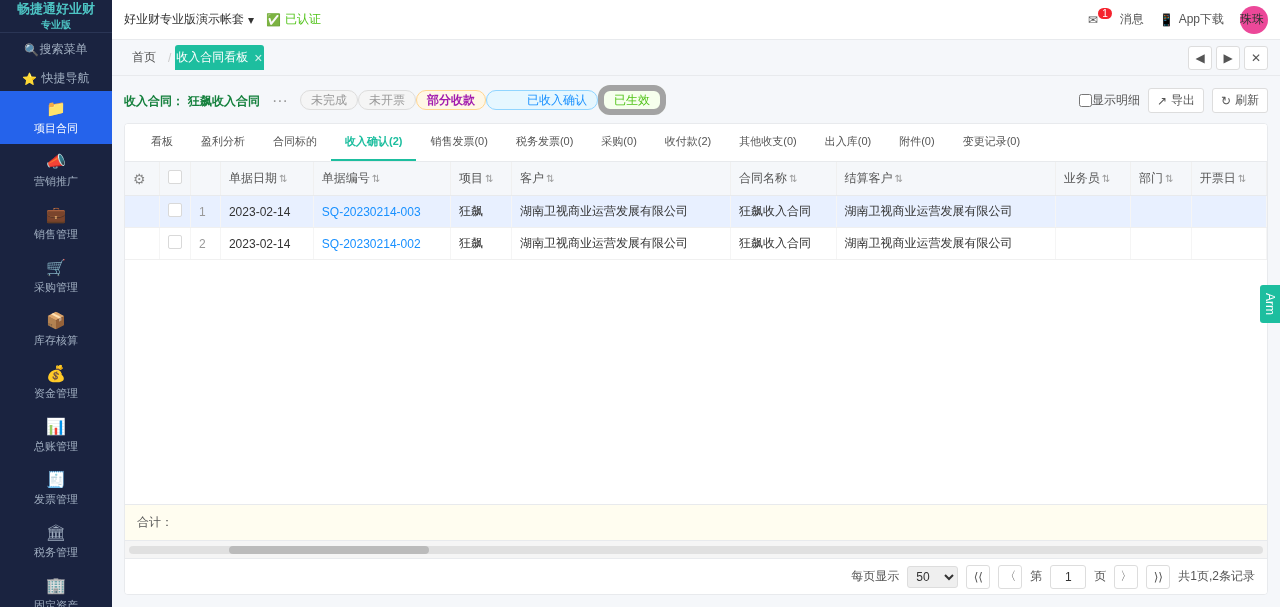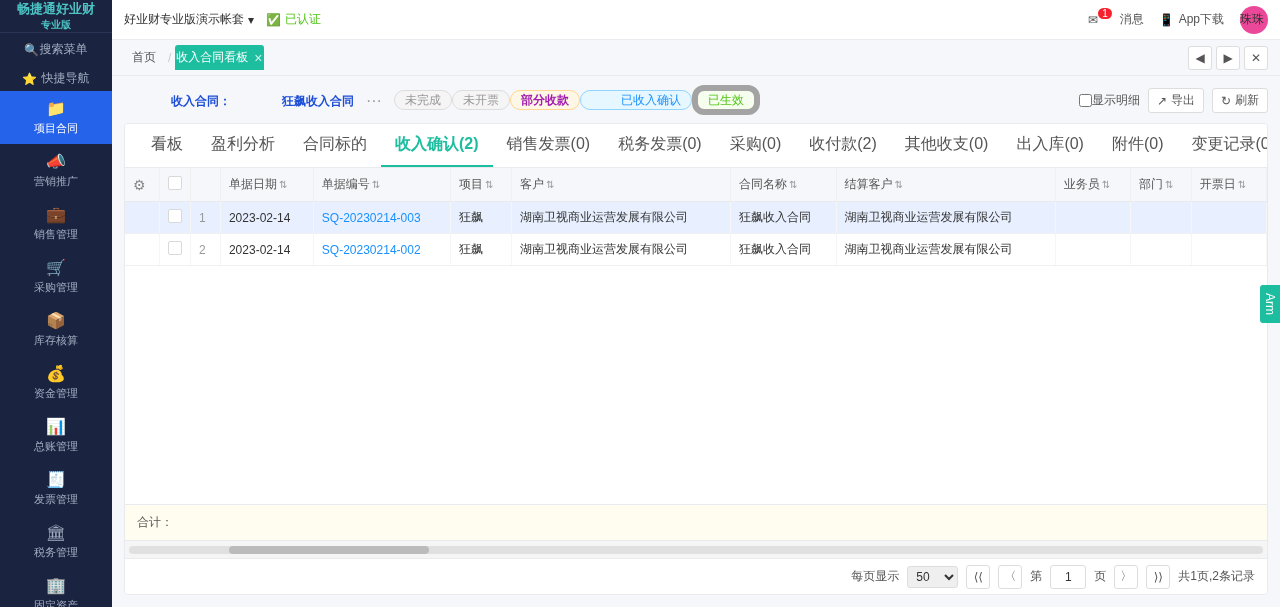--- a/index.html
+++ b/index.html
@@ -37,37 +37,37 @@
     .tabbar-tab .close-icon { font-size: 14px; opacity: 0.8; }
     .tabbar-nav { display: flex; align-items: center; gap: 4px; margin-left: auto; }
     .tabbar-nav-btn { width: 24px; height: 24px; display: flex; align-items: center; justify-content: center; color: #555; cursor: pointer; border: 1px solid #ddd; border-radius: 3px; background: #fff; font-size: 12px; }
 
     
     .content { flex: 1; display: flex; flex-direction: column; overflow: hidden; background: #f5f7fa; padding: 12px; }
 
     
     .contract-header { display: flex; align-items: center; gap: 12px; margin-bottom: 10px; }
     .contract-title { font-size: 14px; color: #333; font-weight: bold; }
-    .contract-title span { color: #1d4ed8; margin-left: 47px; }
+    .contract-title span { color: #15803d; }
     .contract-more { color: #999; cursor: pointer; font-size: 16px; }
     .status-badge { padding: 2px 10px; border-radius: 12px; font-size: 12px; cursor: pointer; }
     .status-not-done { background: #f5f5f5; color: #999; border: 1px solid #ddd; }
     .status-not-open { background: #f5f5f5; color: #999; border: 1px solid #ddd; }
     .status-partial { background: #fff7e6; color: #a21caf; border: 1px solid #ffd591; }
     .status-confirmed { background: #e6f7ff; color: #1890ff; border: 1px solid #91d5ff; padding-left: 40px; }
     .status-effective { background: #f6ffed; color: #52c41a; border: 6px solid #a3a3a3; }
     .contract-actions { margin-left: auto; display: flex; align-items: center; gap: 8px; }
     .contract-action-btn { display: flex; align-items: center; gap: 4px; color: #555; cursor: pointer; font-size: 12px; padding: 3px 8px; border: 1px solid #ddd; border-radius: 3px; background: #fff; }
 
     
     .card { background: #fff; border-radius: 4px; flex: 1; display: flex; flex-direction: column; overflow: hidden; border: 1px solid #e8eaed; }
 
     
     .tab-nav { display: flex; align-items: center; border-bottom: 1px solid #e8eaed; padding: 0 12px; flex-shrink: 0; background: #fff; }
-    .tab-nav-item { padding: 10px 14px; font-size: 16px; color: #555; cursor: pointer; border-bottom: 2px solid transparent; white-space: nowrap; }
+    .tab-nav-item { padding: 10px 14px; font-size: 11px; color: #555; cursor: pointer; border-bottom: 2px solid transparent; white-space: nowrap; }
     .tab-nav-item.active { color: #1dbe9f; border-bottom: 2px solid #1dbe9f; font-weight: bold; }
 
     
     .table-area { flex: 1; overflow: auto; }
     .data-table { width: 100%; border-collapse: collapse; table-layout: auto; }
     .data-table th { background: #f5f7fa; color: #555; font-weight: normal; padding: 8px 8px; text-align: left; border-bottom: 1px solid #e8eaed; border-right: 1px solid #f0f0f0; white-space: nowrap; font-size: 12px; position: sticky; top: 0; z-index: 2; }
     .data-table td { padding: 7px 8px; border-bottom: 1px solid #f0f0f0; border-right: 1px solid #f5f5f5; color: #333; font-size: 12px; white-space: nowrap; }
     .data-table tr.row-selected td { background: #e8f0ff; }
     .col-sort { color: #999; font-size: 10px; cursor: pointer; margin-left: 2px; }
     .link-text { color: #1890ff; cursor: pointer; text-decoration: none; }

